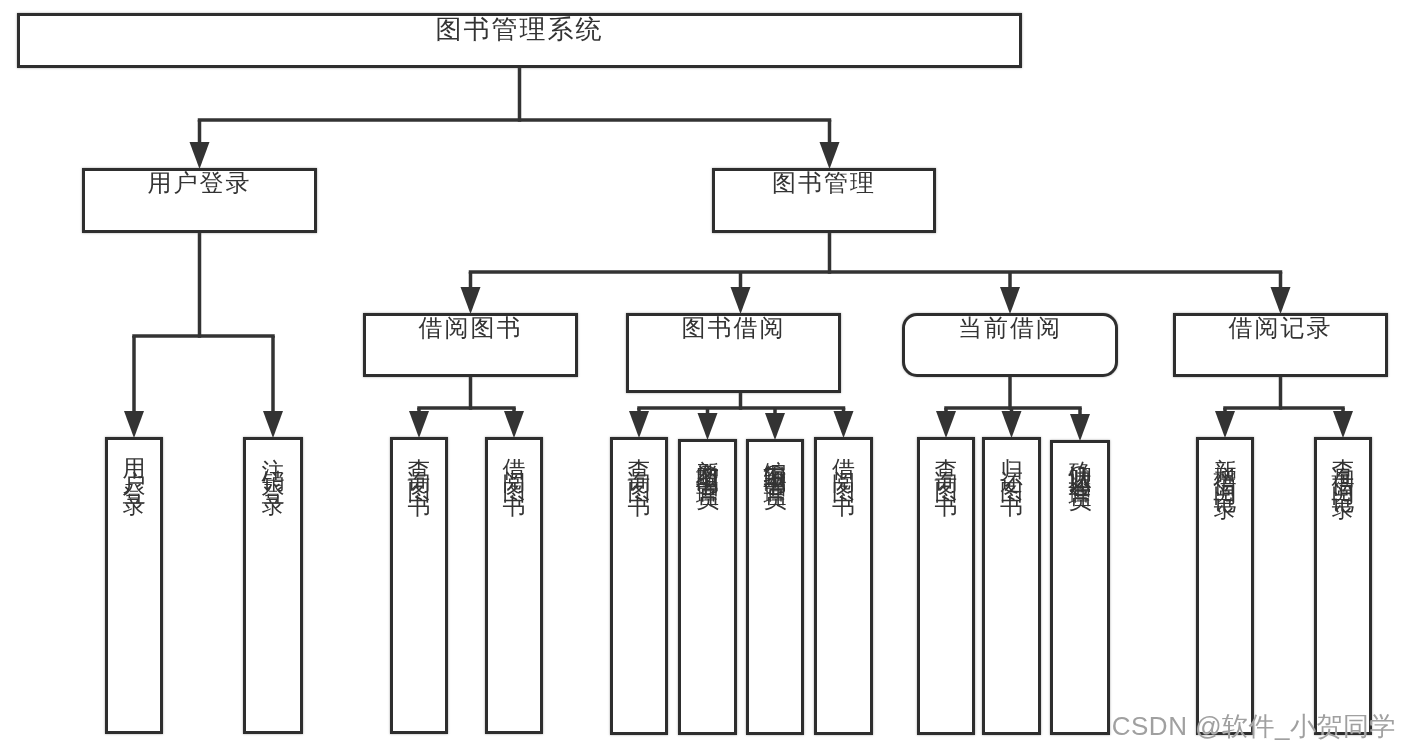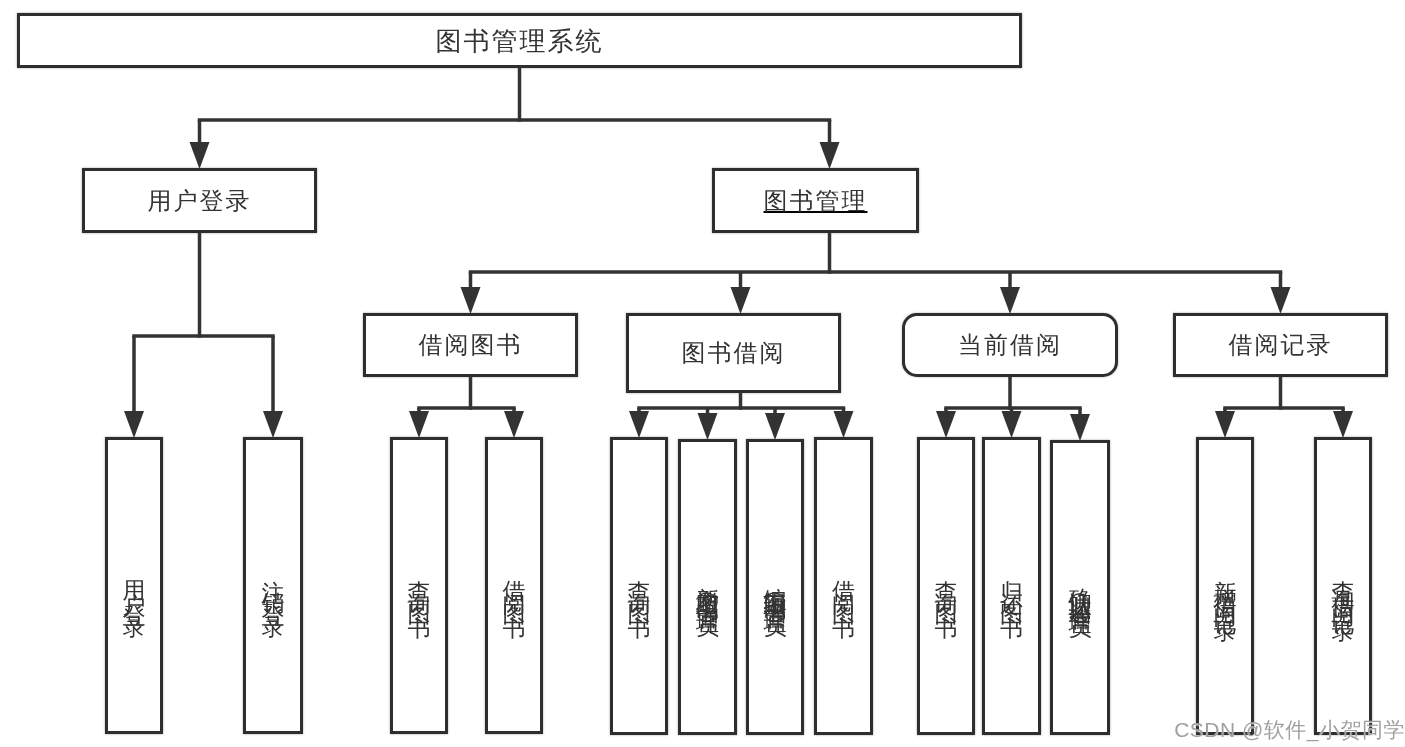--- a/index.html
+++ b/index.html
@@ -20,21 +20,20 @@
     left: 0; top: 0;
     width: 1405px; height: 747px;
     pointer-events: none;
   }
   .node {
     position: absolute;
     box-sizing: border-box;
     border: 3px solid var(--border, #2e2e2e);
     background: #ffffff;
     display: flex;
-    align-items: center;
     justify-content: center;
     box-shadow: 0 0 2px rgba(90,90,90,0.55);
   }
   .node .lbl {
     color: var(--text, #333333);
     font-size: 24px;
     letter-spacing: 2px;
     white-space: nowrap;
     line-height: 1;
   }
@@ -43,23 +42,23 @@
     writing-mode: vertical-rl;
     text-orientation: mixed;
     font-size: 23px;
     white-space: normal;
   }
   .node.vertical .lbl.sp-wide  { letter-spacing: 12px; }
   .node.vertical .lbl.sp-mid   { letter-spacing: 8px;  }
   .node.vertical .lbl.sp-tight { letter-spacing: 4px;  }
   .watermark {
     position: absolute;
-    right: 0;
+    right: 9px;
     bottom: 3px;
-    font-size: 21px;
+    font-size: 26px;
     letter-spacing: 0.5px;
     color: var(--watermark, #a0a0a0);
     z-index: 5;
     text-shadow: 0 1px 1px rgba(255,255,255,0.8);
   }
 </style>
 </head>
 <body>
 
 <div id="stage" style="--bg: #ffffff; --border: #2e2e2e; --text: #333333; --watermark: #a0a0a0;">
@@ -117,21 +116,21 @@
       <path d="M1343,408 V418" stroke="#333333" stroke-width="3.5" fill="none"></path>
       <polygon points="1333,411 1353,411 1343,438" fill="#333333"></polygon>
     </svg>
   <div id="nodes">
       <div class="node root" style="left: 17px; top: 13px; width: 1005px; height: 55px;">
         <span class="lbl">图书管理系统</span>
       </div>
       <div class="node" style="left: 82px; top: 168px; width: 235px; height: 65px;">
         <span class="lbl">用户登录</span>
       </div>
-      <div class="node" style="left: 712px; top: 168px; width: 207px; height: 65px; text-decoration: underline;">
+      <div class="node" style="left: 712px; top: 168px; width: 224px; height: 65px;">
         <span class="lbl">图书管理</span>
       </div>
       <div class="node" style="left: 363px; top: 313px; width: 215px; height: 64px;">
         <span class="lbl">借阅图书</span>
       </div>
       <div class="node" style="left: 626px; top: 313px; width: 215px; height: 80px;">
         <span class="lbl">图书借阅</span>
       </div>
       <div class="node" style="left: 902px; top: 313px; width: 216px; height: 64px; border-radius: 15px;">
         <span class="lbl">当前借阅</span>

